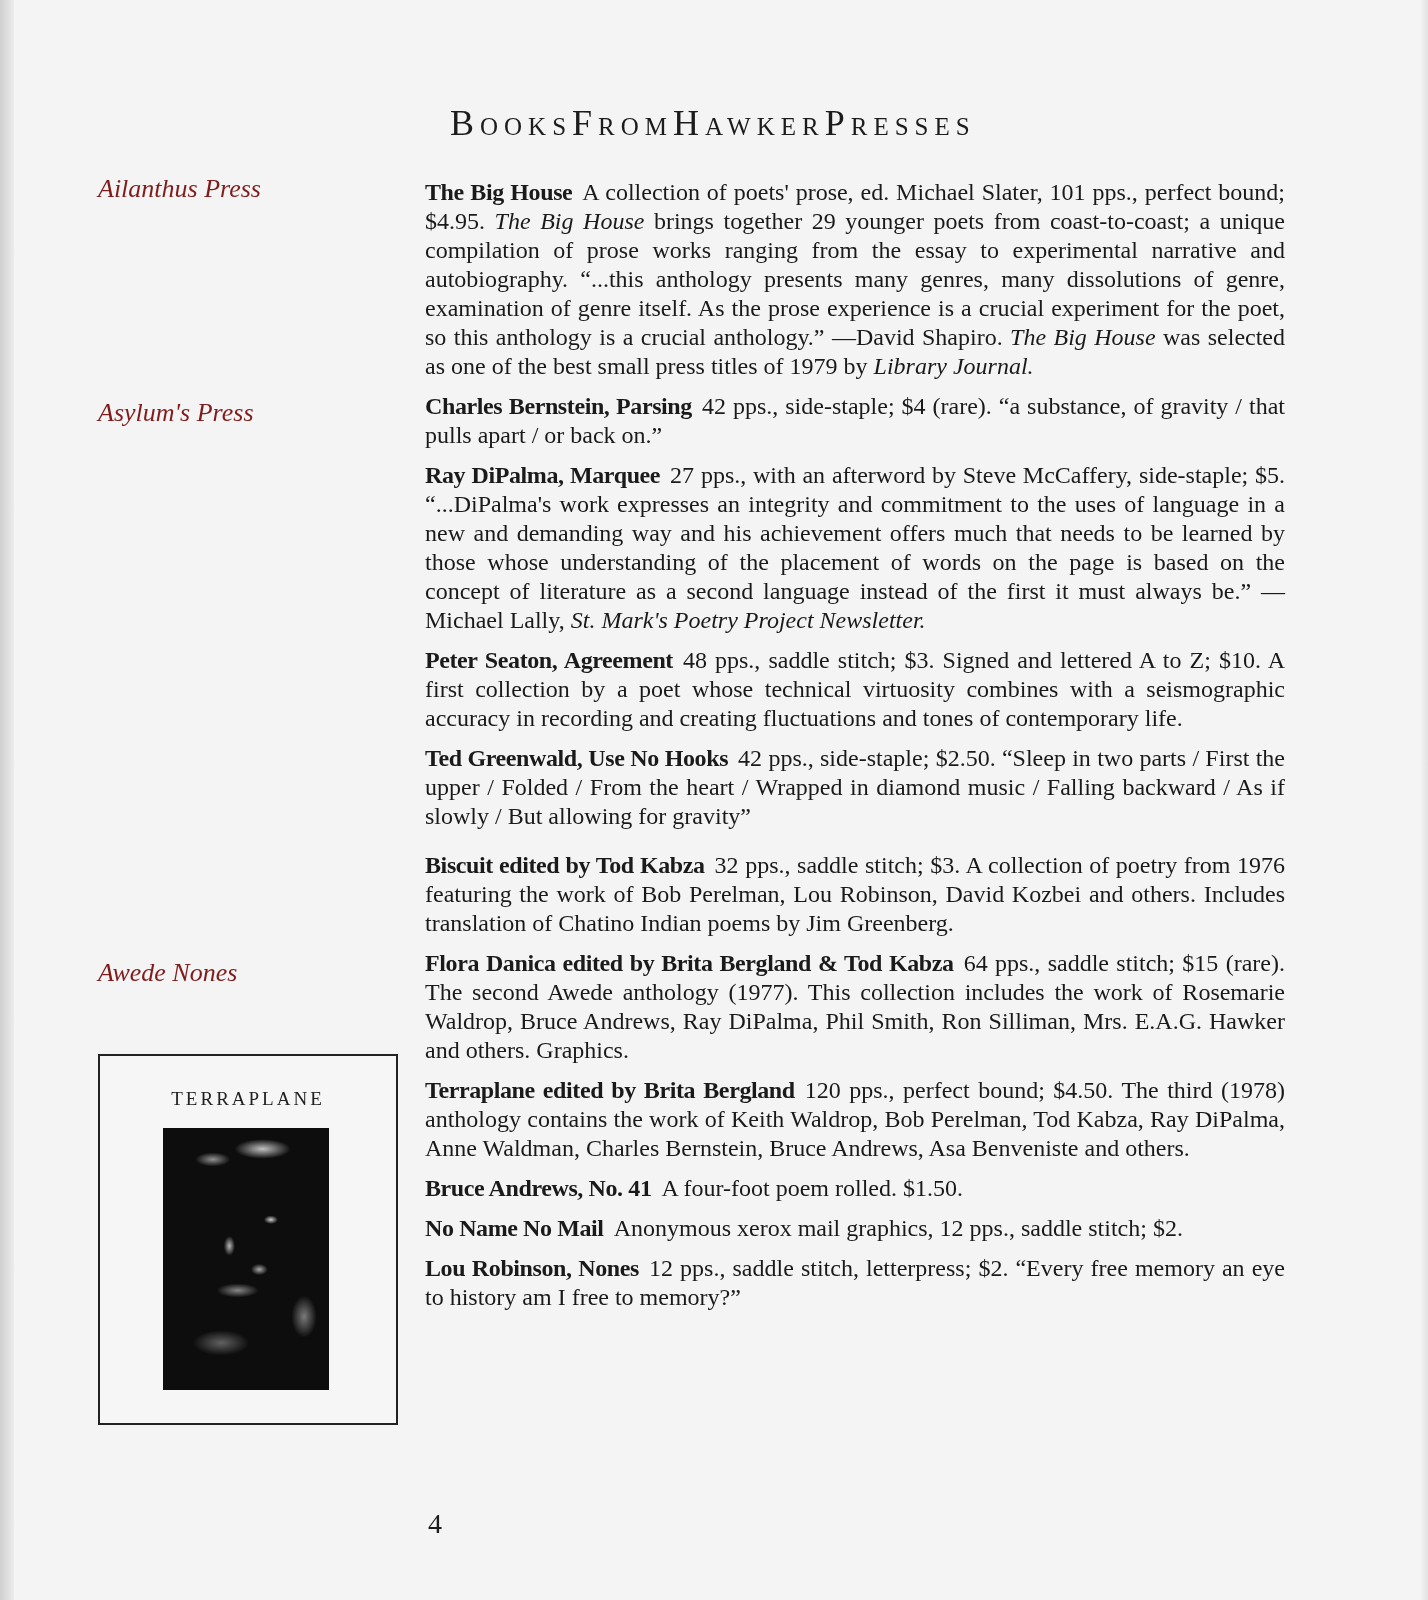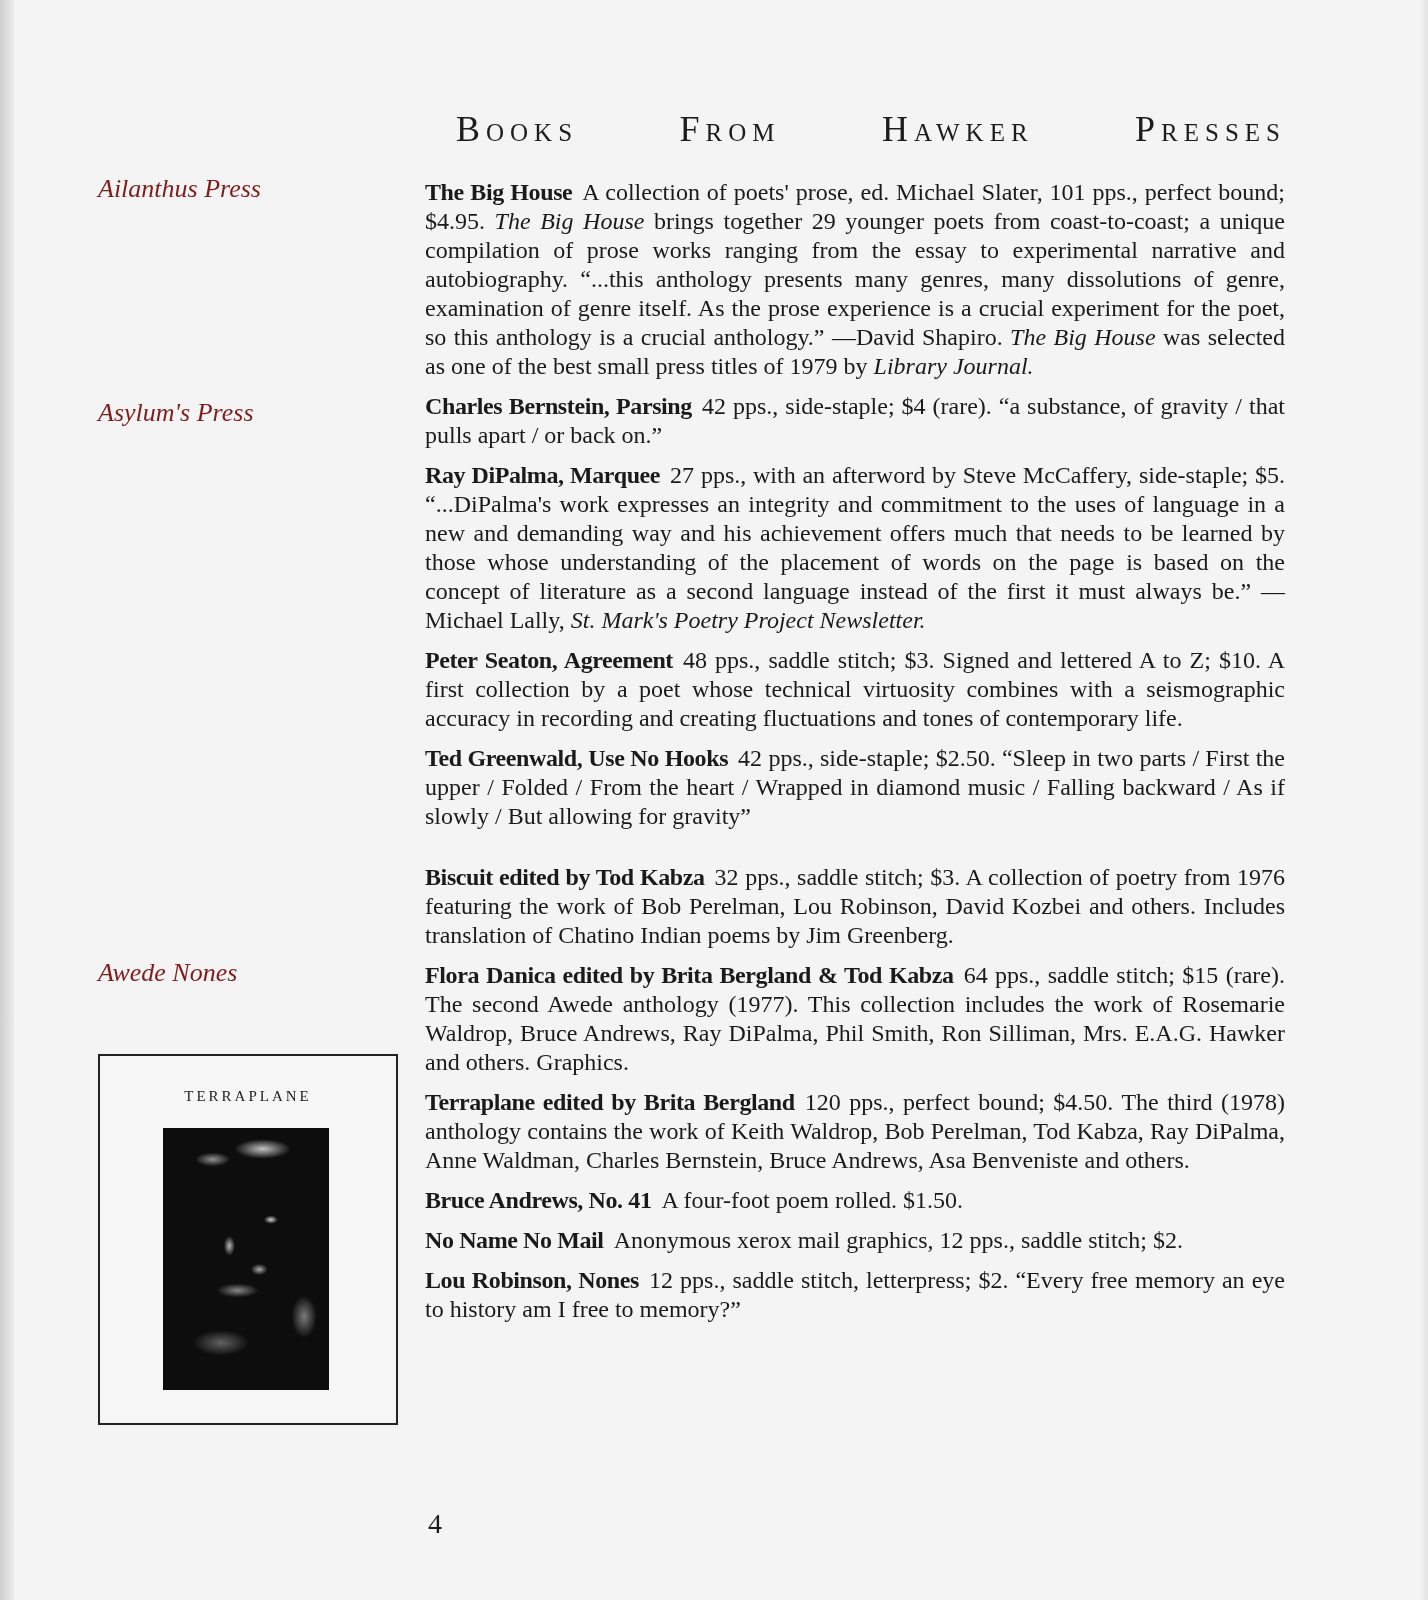--- a/index.html
+++ b/index.html
@@ -13,44 +13,44 @@
     .page-edge {
       position: absolute; left: 0; top: 0; width: 14px; height: 1600px;
       background: linear-gradient(to right, #cfcfcf, #ececec);
     }
     .page-edge-right {
       position: absolute; right: 0; top: 0; width: 8px; height: 1600px;
       background: linear-gradient(to left, #e2e2e2, #f4f4f4);
     }
     .page-title {
       position: absolute; left: 440px; top: 92px; width: 830px;
-      display: flex; justify-content: space-between;
+      display: flex; justify-content: flex-start;
       font-size: 36px; letter-spacing: 6px; font-weight: normal;
-      font-variant: small-caps; color: #1c1c1c; margin: 16px;
+      font-variant: small-caps; color: #1c1c1c; margin: 10px;
     }
     .page-title span { display: inline-block; }
     .press-label {
       position: absolute; left: 98px;
       font-style: italic; font-size: 26px; color: #7f1d1d;
     }
     .content {
       position: absolute; left: 425px; top: 178px; width: 860px;
       font-size: 24px; line-height: 29px; text-align: justify;
     }
     .entry { margin: 0 0 11px 0; }
     .entry .head { font-weight: bold; letter-spacing: -0.4px; }
     .entry .head { margin-right: 10px; }
     .entry i { font-style: italic; }
     .cover-box {
       position: absolute; left: 98px; top: 1054px; width: 296px; height: 367px;
       border: 2px solid #222; background: #f6f6f6;
     }
     .cover-title {
       position: absolute; left: 0; right: 0; top: 32px; text-align: center;
-      font-size: 15px; letter-spacing: 3px; color: #222;
+      font-size: 19px; letter-spacing: 3px; color: #222;
     }
     .cover-image {
       position: absolute; left: 63px; top: 72px; width: 166px; height: 262px;
       background:
         radial-gradient(ellipse 40px 14px at 60% 8%, rgba(255,255,255,0.75), transparent 70%),
         radial-gradient(ellipse 25px 10px at 30% 12%, rgba(255,255,255,0.55), transparent 70%),
         radial-gradient(ellipse 30px 10px at 45% 62%, rgba(255,255,255,0.5), transparent 70%),
         radial-gradient(ellipse 18px 30px at 85% 72%, rgba(255,255,255,0.45), transparent 70%),
         radial-gradient(ellipse 10px 6px at 65% 35%, rgba(255,255,255,0.8), transparent 70%),
         radial-gradient(ellipse 8px 14px at 40% 45%, rgba(255,255,255,0.7), transparent 70%),
@@ -78,21 +78,21 @@
 
 <div class="press-label" style="top:174px">Ailanthus Press</div>
 <div class="press-label" style="top:398px">Asylum's Press</div>
 <div class="press-label" style="top:958px">Awede Nones</div>
 
 <div class="content" id="content">
     <p class="entry"><span class="head">The Big House</span><span>A collection of poets' prose, ed. Michael Slater, 101 pps., perfect bound; $4.95. </span><i>The Big House</i><span> brings together 29 younger poets from coast-to-coast; a unique compilation of prose works ranging from the essay to experimental narrative and autobiography. “...this anthology presents many genres, many dissolutions of genre, examination of genre itself. As the prose experience is a crucial experiment for the poet, so this anthology is a crucial anthology.” —David Shapiro. </span><i>The Big House</i><span> was selected as one of the best small press titles of 1979 by </span><i>Library Journal.</i></p>
     <p class="entry"><span class="head">Charles Bernstein, Parsing</span><span>42 pps., side-staple; $4 (rare). “a substance, of gravity / that pulls apart / or back on.”</span></p>
     <p class="entry"><span class="head">Ray DiPalma, Marquee</span><span>27 pps., with an afterword by Steve McCaffery, side-staple; $5. “...DiPalma's work expresses an integrity and commitment to the uses of language in a new and demanding way and his achievement offers much that needs to be learned by those whose understanding of the placement of words on the page is based on the concept of literature as a second language instead of the first it must always be.” —Michael Lally, </span><i>St. Mark's Poetry Project Newsletter.</i></p>
     <p class="entry"><span class="head">Peter Seaton, Agreement</span><span>48 pps., saddle stitch; $3. Signed and lettered A to Z; $10. A first collection by a poet whose technical virtuosity combines with a seismographic accuracy in recording and creating fluctuations and tones of contemporary life.</span></p>
-    <p class="entry" style="margin-bottom: 32px;"><span class="head">Ted Greenwald, Use No Hooks</span><span>42 pps., side-staple; $2.50. “Sleep in two parts / First the upper / Folded / From the heart / Wrapped in diamond music / Falling backward / As if slowly / But allowing for gravity”</span></p>
+    <p class="entry" style="margin-bottom: 20px;"><span class="head">Ted Greenwald, Use No Hooks</span><span>42 pps., side-staple; $2.50. “Sleep in two parts / First the upper / Folded / From the heart / Wrapped in diamond music / Falling backward / As if slowly / But allowing for gravity”</span></p>
     <p class="entry"><span class="head">Biscuit  edited by Tod Kabza</span><span>32 pps., saddle stitch; $3. A collection of poetry from 1976 featuring the work of Bob Perelman, Lou Robinson, David Kozbei and others. Includes translation of Chatino Indian poems by Jim Greenberg.</span></p>
     <p class="entry"><span class="head">Flora Danica  edited by Brita Bergland &amp; Tod Kabza</span><span>64 pps., saddle stitch; $15 (rare). The second Awede anthology (1977). This collection includes the work of Rosemarie Waldrop, Bruce Andrews, Ray DiPalma, Phil Smith, Ron Silliman, Mrs. E.A.G. Hawker and others. Graphics.</span></p>
     <p class="entry"><span class="head">Terraplane  edited by Brita Bergland</span><span>120 pps., perfect bound; $4.50. The third (1978) anthology contains the work of Keith Waldrop, Bob Perelman, Tod Kabza, Ray DiPalma, Anne Waldman, Charles Bernstein, Bruce Andrews, Asa Benveniste and others.</span></p>
     <p class="entry"><span class="head">Bruce Andrews, No. 41</span><span>A four-foot poem rolled. $1.50.</span></p>
     <p class="entry"><span class="head">No Name No Mail</span><span>Anonymous xerox mail graphics, 12 pps., saddle stitch; $2.</span></p>
     <p class="entry"><span class="head">Lou Robinson, Nones</span><span>12 pps., saddle stitch, letterpress; $2. “Every free memory an eye to history am I free to memory?”</span></p>
   </div>
 
 <div class="cover-box">
   <div class="cover-title">TERRAPLANE</div>

